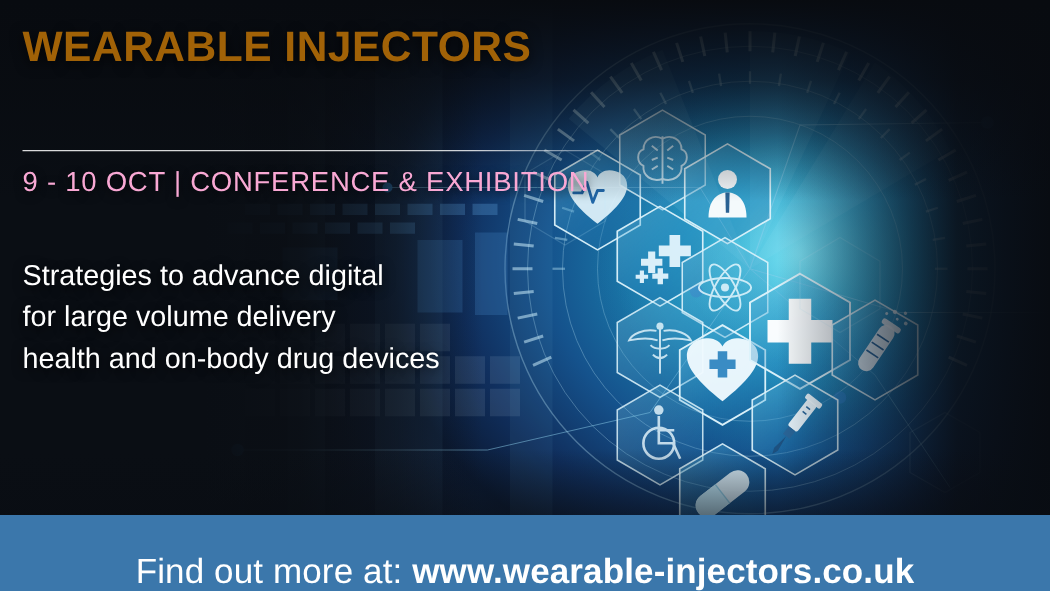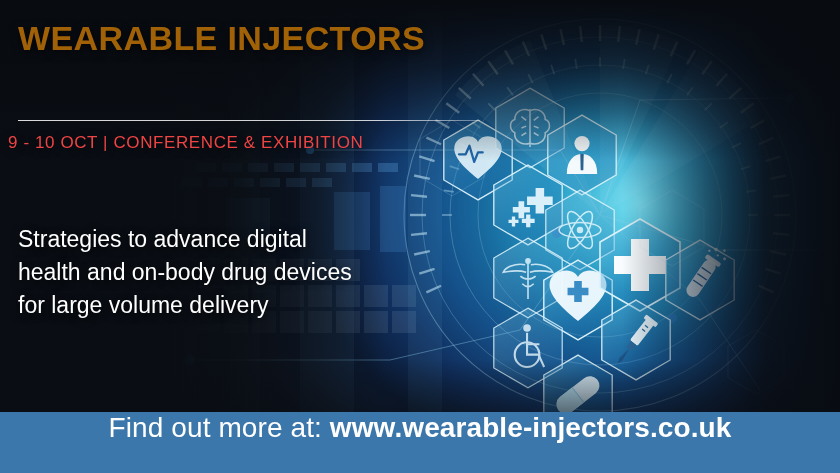--- a/index.html
+++ b/index.html
@@ -59,47 +59,47 @@
   }
   .title .l2{display:block;}
 
   .rule{
     position:absolute;left:18px;top:120px;
     width:462px;height:1px;
     background:linear-gradient(90deg,rgba(255,255,255,.85) 0%,rgba(255,255,255,.80) 78%,rgba(255,255,255,.35) 100%);
   }
 
   .subtitle{
-    position:absolute;left:8px;top:133px;
-    color:#ef4444;
-    font-size:17px;
+    position:absolute;left:18px;top:133px;
+    color:#f9a8d4;
+    font-size:22px;
     font-weight:normal;
     letter-spacing:.6px;
     text-transform:uppercase;
     text-shadow:0 2px 8px rgba(0,0,0,.7);
     white-space:nowrap;
   }
 
   .blurb{
-    position:absolute;left:18px;top:223px;
+    position:absolute;left:18px;top:204px;
     width:440px;
     color:#ffffff;
     font-size:23px;
     font-weight:normal;
     line-height:1.43;
     text-shadow:0 2px 9px rgba(0,0,0,.8);
   }
   .blurb span{display:block;}
 
   
   .footer{
     position:absolute;left:0;bottom:0;
     width:100%;height:61px;
     background:#3b77ab;
-    display:flex;align-items:flex-start;justify-content:center;
+    display:flex;align-items:flex-end;justify-content:center;
   }
   .footer-text{
     color:#ffffff;
     font-size:28px;
     font-weight:normal;
     letter-spacing:.1px;
     white-space:nowrap;
   }
   .footer-text .url{font-weight:bold;}
 </style>
@@ -452,22 +452,22 @@
     <div class="title">
       <span class="l1">WEARABLE INJECTORS</span>
     </div>
 
     <div class="rule"></div>
 
     <div class="subtitle">9 - 10 OCT | CONFERENCE &amp; EXHIBITION</div>
 
     <div class="blurb">
       <span>Strategies to advance digital</span>
+      <span>for large volume delivery</span>
       <span>health and on-body drug devices</span>
-      <span>for large volume delivery</span>
     </div>
 
     <div class="footer">
       <div class="footer-text">
         <span>Find out more at: </span>
         <span class="url">www.wearable-injectors.co.uk</span>
       </div>
     </div>
 
   </div>

